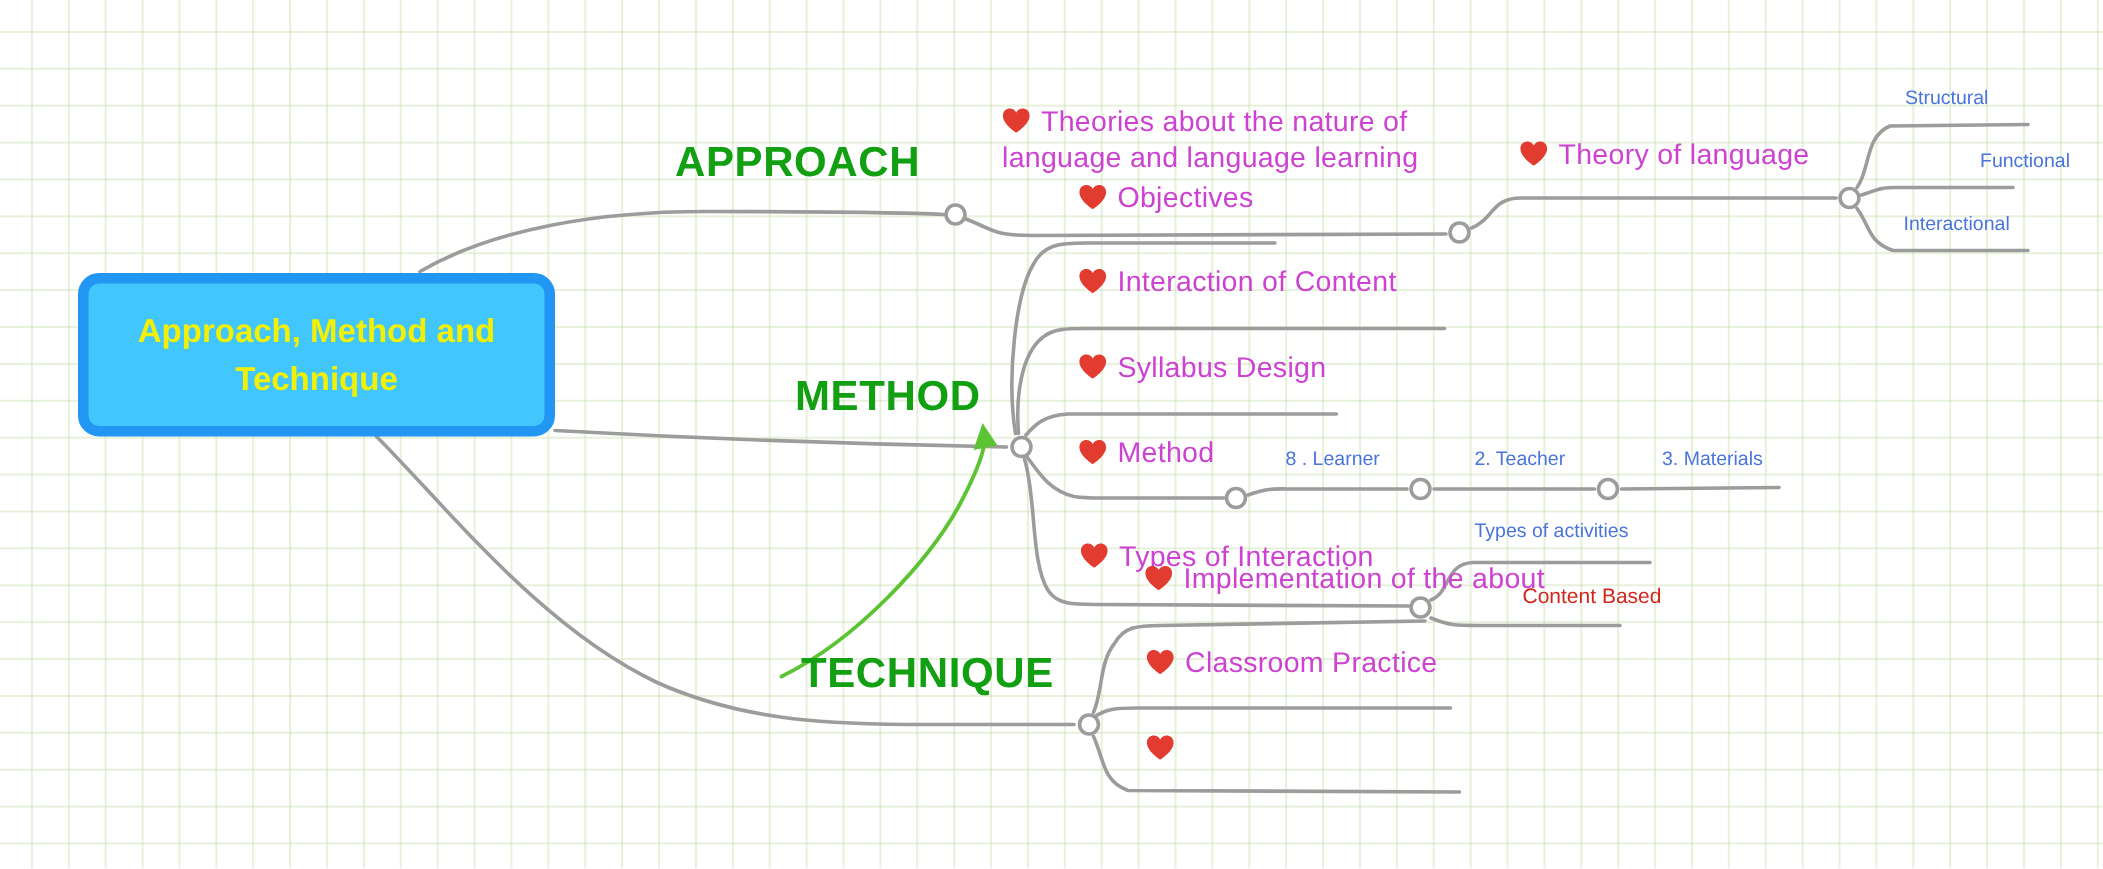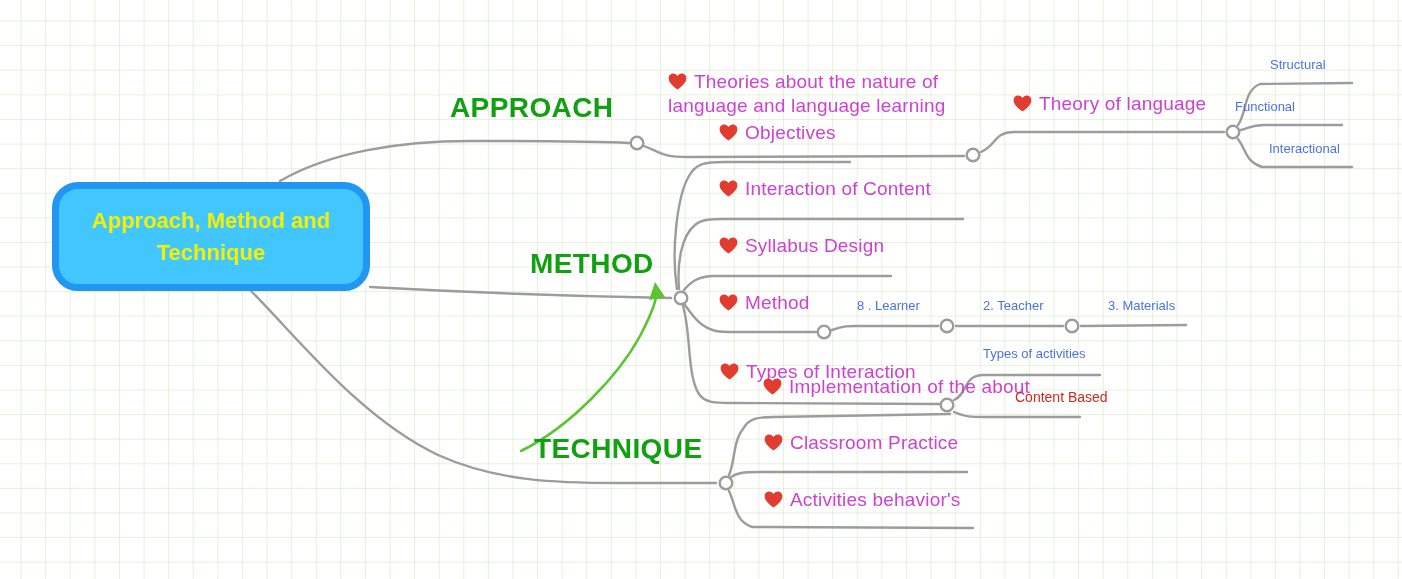--- a/index.html
+++ b/index.html
@@ -13,41 +13,41 @@
     background-size:24.6px 24.6px;
     background-position:-4px -4px;
   }
   svg.layer{position:absolute;left:0;top:0;width:1402px;height:579px;}
   .connector{fill:none;stroke:#9c9c9c;stroke-width:2.4;stroke-linecap:round;}
   .junction{fill:#ffffff;stroke:#9c9c9c;stroke-width:2.4;}
   .arrow{fill:none;stroke:#5cc432;stroke-width:2.6;stroke-linecap:round;}
 
   #root-node{
     position:absolute;left:52px;top:182px;width:318px;height:109px;
-    background:#41c6fe;border:7px solid #2196f3;border-radius:26px;
+    background:#41c6fe;border:7px solid #2196f3;border-radius:14px;
     box-sizing:border-box;display:flex;align-items:center;justify-content:flex-start;
     text-align:center;
   }
   #root-node .root-title{
     color:#f2f103;font-weight:700;font-size:22px;line-height:32px;padding:0 14px;
   }
 
   .lbl{position:absolute;white-space:nowrap;}
   .branch-label{color:#12a012;font-size:28px;font-weight:800;letter-spacing:.4px;}
   .node-label{color:#cd42d2;font-size:19px;letter-spacing:.2px;}
   .small-blue{color:#4a74dd;font-size:13px;}
   .small-red{color:#d2271d;font-size:14px;font-weight:500;margin-left:32px;}
   .heart{display:inline-block;vertical-align:-2px;margin-right:7px;}
 
   .lbl-approach{left:450px;top:92px;}
   .lbl-theories{left:668px;top:70px;width:278px;white-space:normal;line-height:24px;}
   .lbl-objectives{left:719px;top:122px;}
   .lbl-theory{left:1013px;top:93px;}
   .lbl-structural{left:1270px;top:57px;}
-  .lbl-functional{left:1235px;top:99px;}
+  .lbl-functional{left:1320px;top:99px;}
   .lbl-interactional{left:1269px;top:141px;}
   .lbl-method{left:530px;top:248px;}
   .lbl-organization{left:719px;top:178px;}
   .lbl-syllabus{left:719px;top:235px;}
   .lbl-roles{left:719px;top:292px;}
   .lbl-learner{left:857px;top:298px;}
   .lbl-teacher{left:983px;top:298px;}
   .lbl-materials{left:1108px;top:298px;}
   .lbl-types-interaction{left:720px;top:361px;}
   .lbl-implementation{left:763px;top:376px;}
@@ -159,16 +159,16 @@
   <div class="lbl small-blue lbl-types-activities">Types of activities</div>
   <div class="lbl small-red lbl-content-based">Content Based</div>
   <div class="lbl node-label lbl-classroom">
     <svg class="heart" width="19" height="17" viewBox="0 0 19 17">
         <path d="M9.5 16.5 C9.5 16.5 0.6 11 0.6 5.2 C0.6 1.9 3 0.4 5.2 0.4 C7 0.4 8.6 1.5 9.5 3 C10.4 1.5 12 0.4 13.8 0.4 C16 0.4 18.4 1.9 18.4 5.2 C18.4 11 9.5 16.5 9.5 16.5 Z" fill="#e23b30"></path>
       </svg><span>Classroom Practice</span>
   </div>
   <div class="lbl node-label lbl-activities">
     <svg class="heart" width="19" height="17" viewBox="0 0 19 17">
         <path d="M9.5 16.5 C9.5 16.5 0.6 11 0.6 5.2 C0.6 1.9 3 0.4 5.2 0.4 C7 0.4 8.6 1.5 9.5 3 C10.4 1.5 12 0.4 13.8 0.4 C16 0.4 18.4 1.9 18.4 5.2 C18.4 11 9.5 16.5 9.5 16.5 Z" fill="#e23b30"></path>
-      </svg><span>Activities behavior's</span>
+      </svg>
   </div>
 
 </div>
 
 </body></html>

